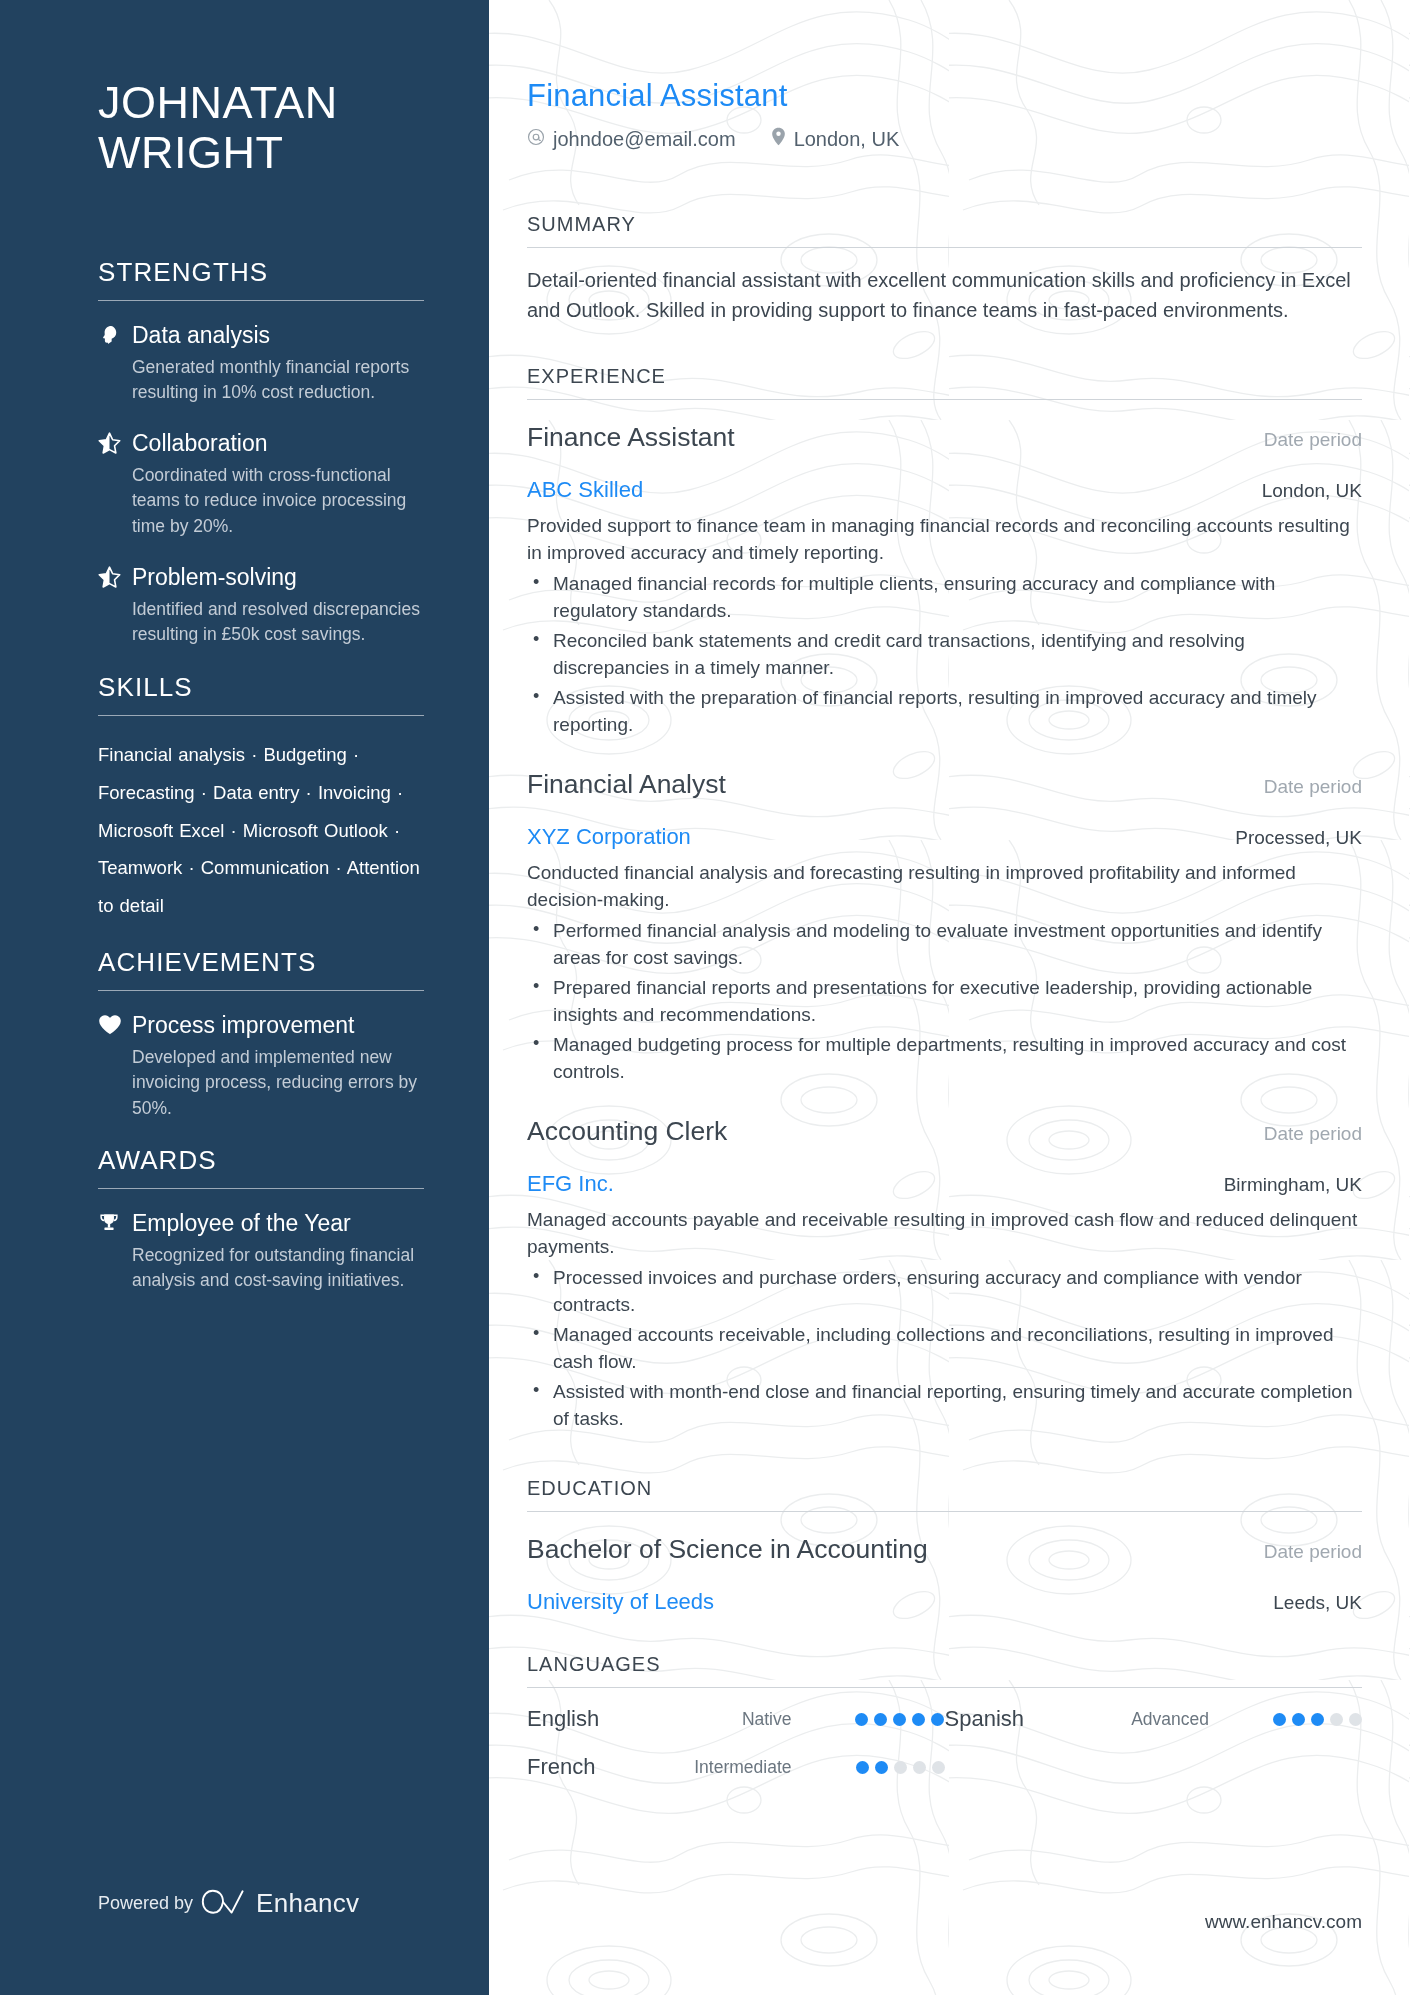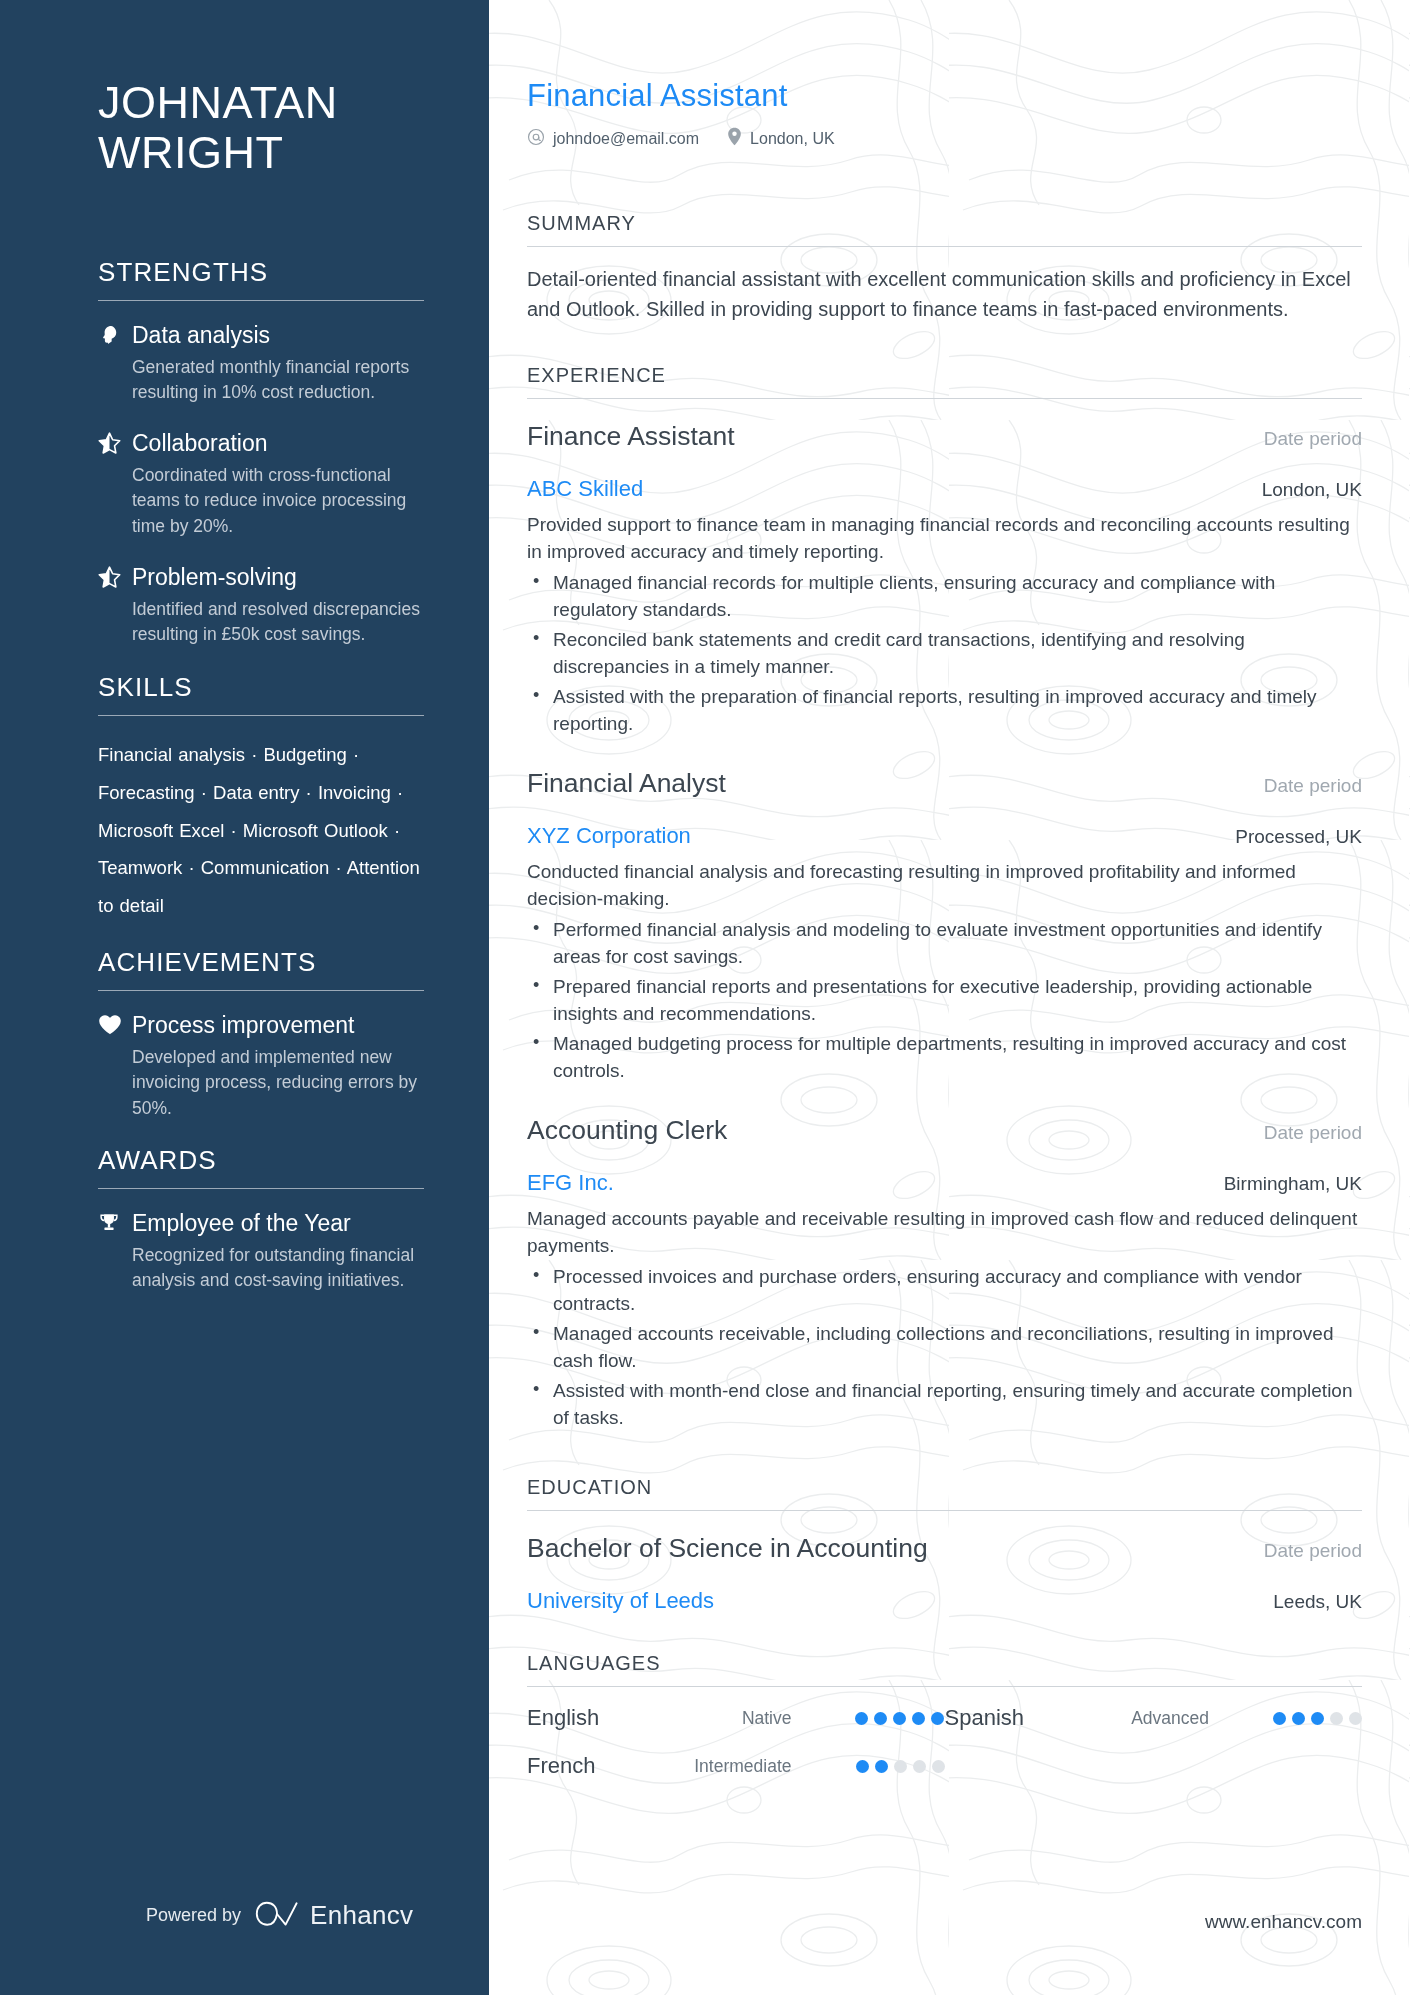--- a/index.html
+++ b/index.html
@@ -90,25 +90,24 @@
     font-size: 18.5px;
     line-height: 2.05;
     color: #ffffff;
     font-weight: 400;
     word-spacing: 1px;
   }
 
   .footer-powered {
     position: absolute;
     left: 98px;
-    bottom: 64px;
+    bottom: 76px;
     display: flex;
     align-items: center;
-    gap: 14px;
-    margin-left: 48px;
+    gap: 8px;
   }
   .powered-label {
     font-size: 18px;
     color: #e6ebf0;
     font-weight: 400;
   }
   .brand {
     display: flex;
     align-items: center;
     gap: 11px;
@@ -139,23 +138,23 @@
   .job-title {
     font-size: 31px;
     font-weight: 400;
     color: #1e8bf5;
     letter-spacing: 0.2px;
     margin-bottom: 13px;
   }
   .contact-row {
     display: flex;
     align-items: center;
-    gap: 14px;
+    gap: 21px;
     color: #52606d;
-    font-size: 16px;
+    font-size: 20px;
     margin-bottom: 62px;
   }
   .contact-item {
     display: inline-flex;
     align-items: center;
     gap: 8px;
     color: #52606d;
   }
   .contact-item + .contact-item { margin-left: 14px; }
 

